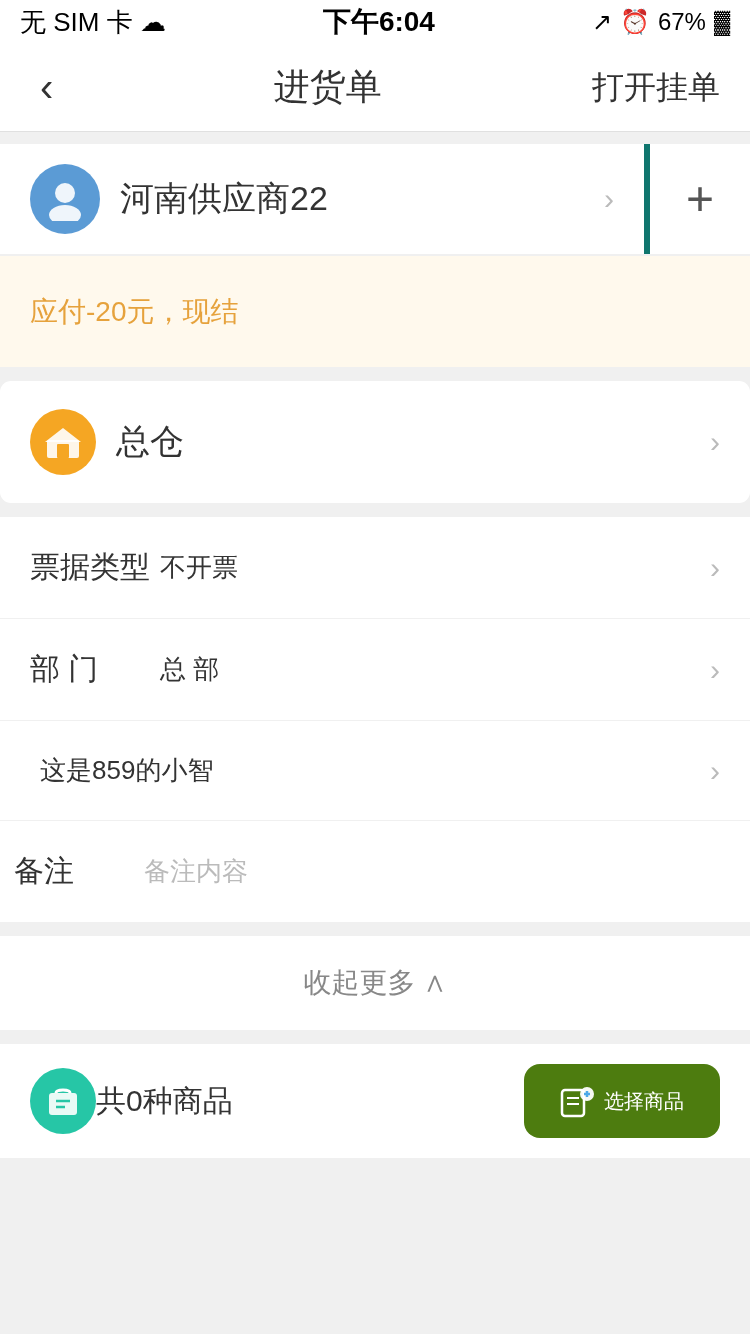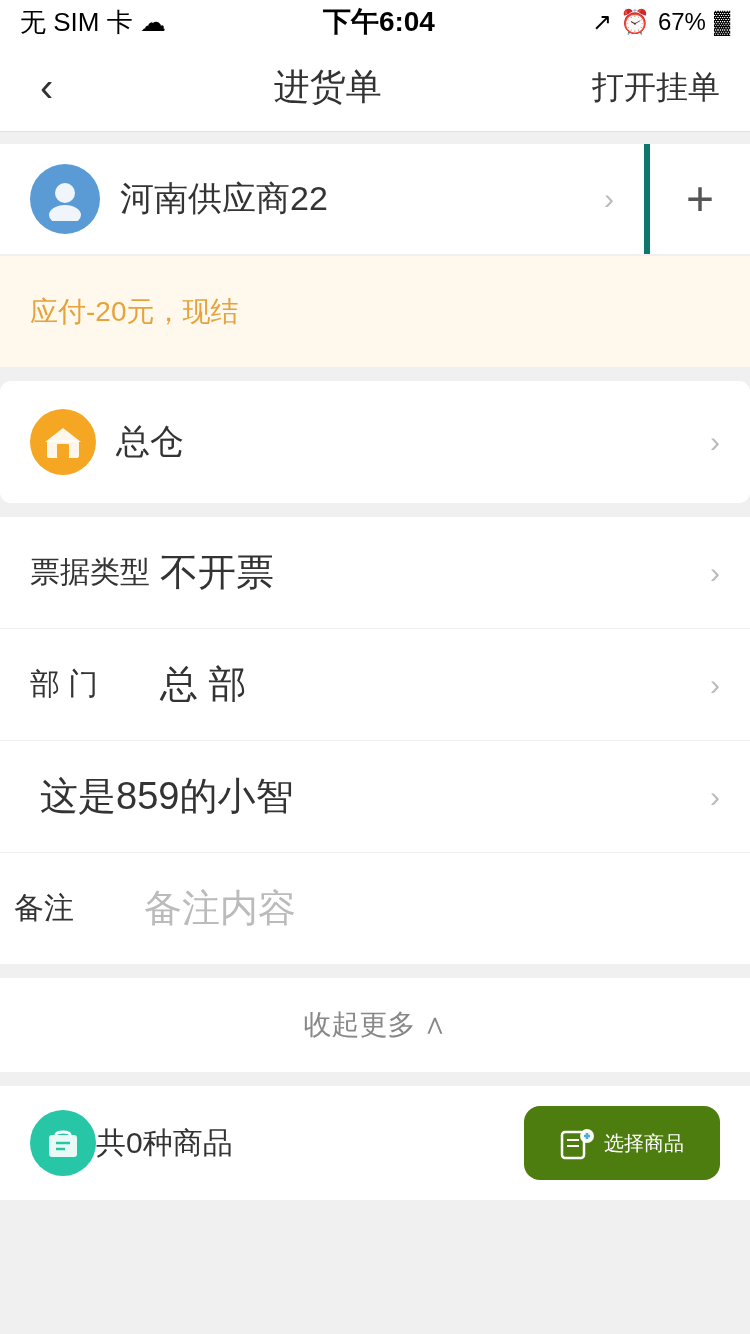--- a/index.html
+++ b/index.html
@@ -162,21 +162,21 @@
     }
     .form-row:last-child { border-bottom: none; padding-left: 14px; }
     .form-label {
       font-size: 30px;
       color: #333;
       width: 120px;
       flex-shrink: 0;
     }
     .form-value {
       flex: 1;
-      font-size: 38px;
+      font-size: 26px;
       color: #333;
       padding-left: 10px;
     }
     .form-value.placeholder {
       color: #bbb;
     }
 
     
     .collapse-more {
       background: #fff;

